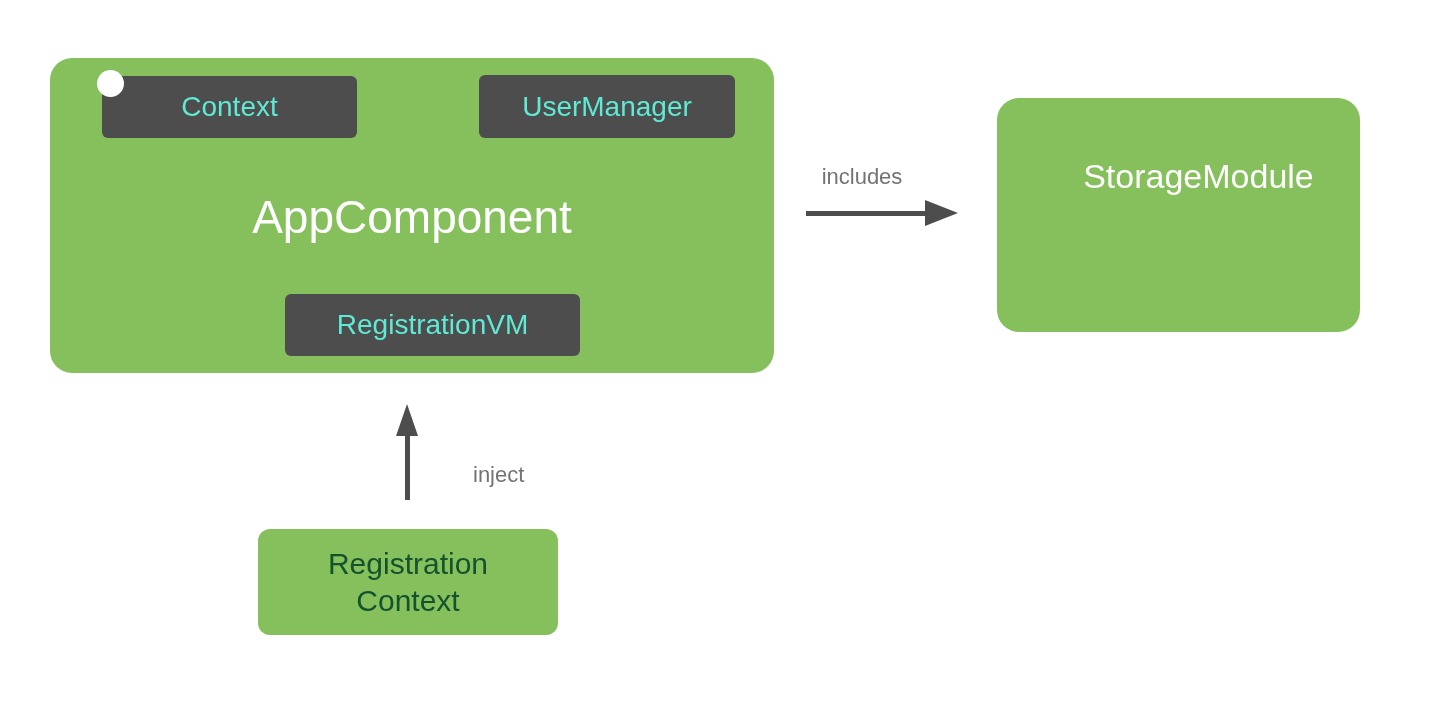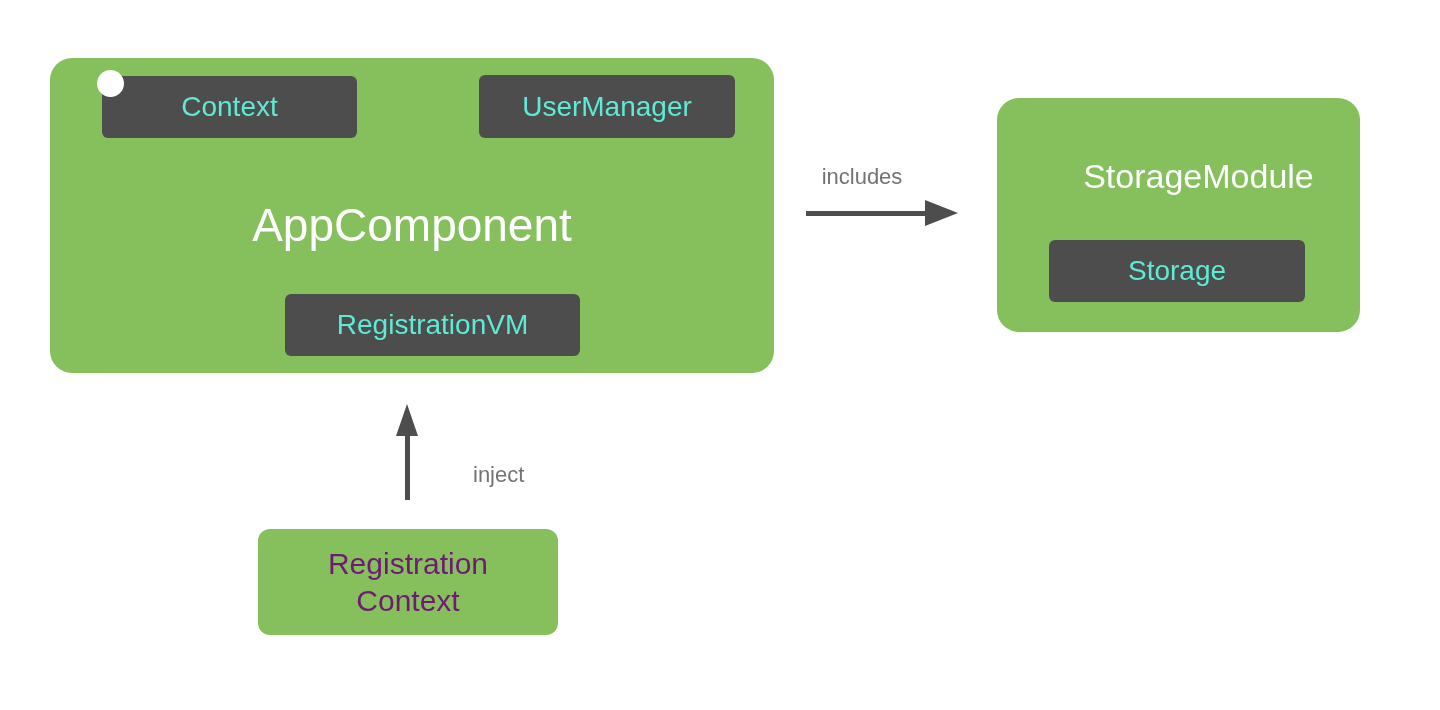--- a/index.html
+++ b/index.html
@@ -36,21 +36,20 @@
     color: #ffffff;
     text-align: center;
     white-space: nowrap;
   }
   .title-app {
     left: 50px;
     top: 192px;
     width: 724px;
     font-size: 46px;
     line-height: 50px;
-    margin-top: 8px;
   }
   .title-storage {
     left: 997px;
     top: 156px;
     width: 363px;
     font-size: 34px;
     line-height: 40px;
     margin-left: 20px;
   }
   .white-dot {
@@ -117,21 +116,21 @@
     border-bottom: 32px solid #4D4D4D;
   }
   .activity-box {
     position: absolute;
     left: 258px;
     top: 529px;
     width: 300px;
     height: 106px;
     background: #85C05C;
     border-radius: 12px;
-    color: #701a75;
+    color: #14532d;
     font-size: 30px;
     line-height: 37px;
     display: flex;
     flex-direction: column;
     align-items: center;
     justify-content: center;
     text-align: center;
   }
   .box-app { left: 50px; top: 58px; width: 724px; height: 315px; }
   .box-storage { left: 997px; top: 98px; width: 363px; height: 234px; }
@@ -164,23 +163,20 @@
   <div class="white-dot"></div>
 
   <div class="edge-label label-includes">includes</div>
   <div class="arrow-line-h"></div>
   <div class="arrow-head-right"></div>
 
   <div class="module-box box-storage"></div>
 
   <div class="module-title title-storage">StorageModule</div>
 
-  <div class="chip chip-storage">
-    <span>Storage</span>
-  </div>
 
   <div class="arrow-head-up"></div>
   <div class="arrow-line-v"></div>
   <div class="edge-label label-inject">inject</div>
 
   <div class="activity-box">
     <span>Registration</span>
     <span>Context</span>
   </div>
 

